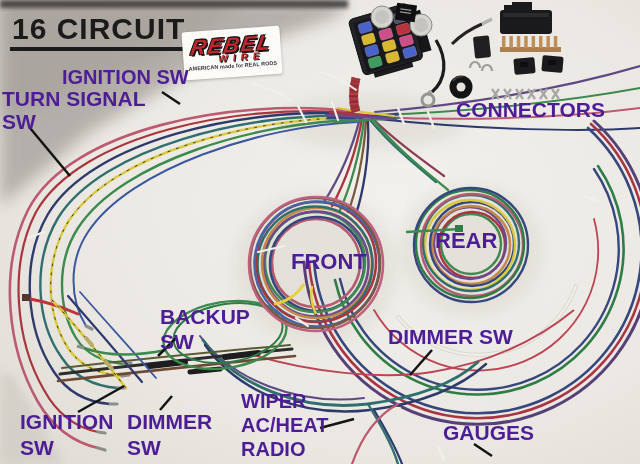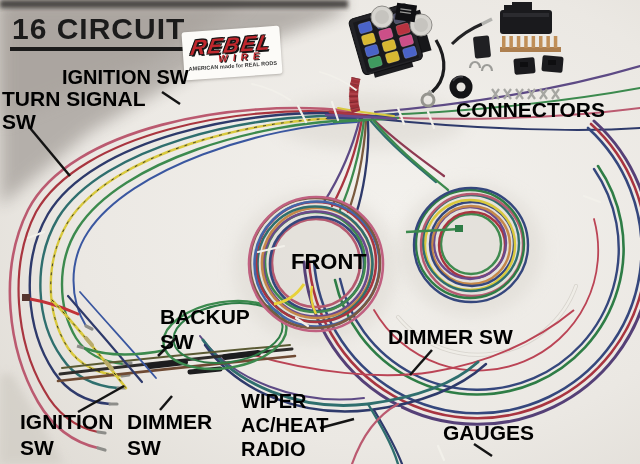--- a/index.html
+++ b/index.html
@@ -1,19 +1,19 @@
 <!DOCTYPE html>
 <html><head>
 <meta charset="utf-8">
 <style>
   html,body{margin:0;padding:0;background:#ffffff;}
   .stage{position:relative;width:640px;height:464px;overflow:hidden;
          background:#eceae5;font-family:"Liberation Sans",sans-serif;}
   .stage svg{position:absolute;left:0;top:0;}
-  .lbl{position:absolute;font-weight:bold;color:#000000;white-space:nowrap;
+  .lbl{position:absolute;font-weight:bold;color:#4c1d95;white-space:nowrap;
        line-height:1.1;}
   .heading{position:absolute;left:10px;top:12px;font-size:30px;font-weight:bold;
        color:#1b1b1b;border-bottom:4px solid #1b1b1b;padding:0 4px 1px 2px;
        letter-spacing:1px;white-space:nowrap;text-align:right;}
   .ignition{left:62px;top:66px;font-size:20px;}
   .turn{left:2px;top:87px;font-size:21px;line-height:23px;}
   .connectors{left:456px;top:98px;font-size:21px;}
   .front{left:291px;top:250px;font-size:22px;}
   .rear{left:435px;top:229px;font-size:22px;}
   .backup{left:160px;top:304px;font-size:21px;line-height:25px;}
@@ -325,20 +325,21 @@
 
 <div class="lbl turn">
   <div>TURN SIGNAL</div>
   <div>SW</div>
 </div>
 
 <div class="lbl connectors">CONNECTORS</div>
 
 <div class="lbl front">FRONT</div>
 
+<div class="lbl rear">REAR</div>
 
 <div class="lbl backup">
   <div>BACKUP</div>
   <div>SW</div>
 </div>
 
 <div class="lbl brake">DIMMER SW</div>
 
 <div class="lbl headlight">
   <div>IGNITION</div>

